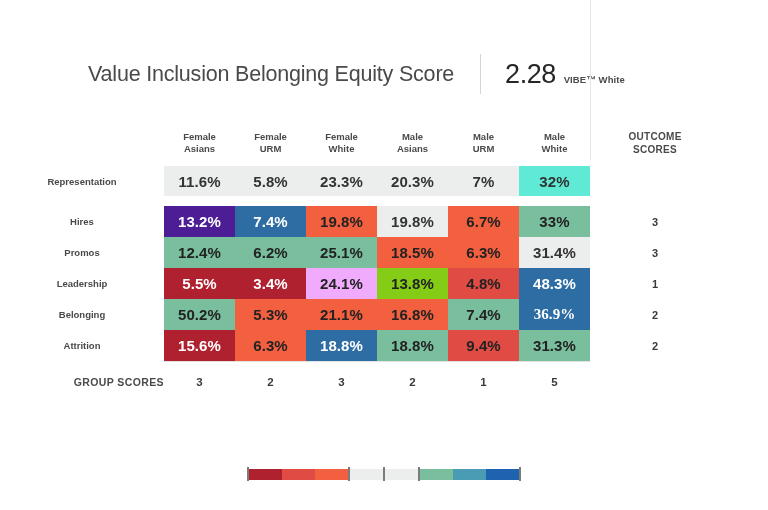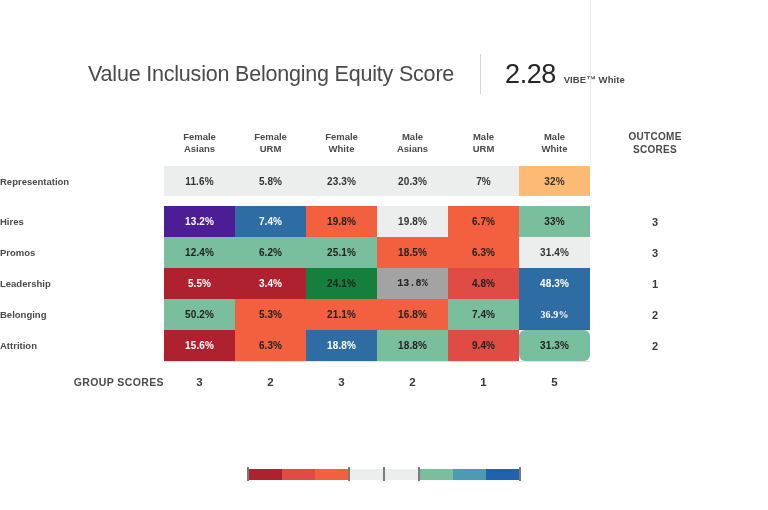--- a/index.html
+++ b/index.html
@@ -97,40 +97,40 @@
     font-weight: bold;
     color: #4a4a4a;
     letter-spacing: 0.3px;
     line-height: 13px;
     text-align: center;
     vertical-align: middle;
   }
 
   
   .rowlabel {
-    text-align: left;
+    text-align: center;
     padding-right: 16px;
     font-size: 9.5px;
     font-weight: bold;
     color: #4a4a4a;
     vertical-align: middle;
     white-space: nowrap;
   }
 
   
   .cellwrap {
     padding: 2px 2px;
     vertical-align: middle;
   }
   .cell {
     height: 31px;
     display: flex;
     align-items: center;
     justify-content: center;
-    font-size: 10px;
+    font-size: 15px;
     font-weight: bold;
     letter-spacing: 0.1px;
   }
   .r-rep .cell { height: 30px; }
   .rowspacer td { height: 10px; }
 
   .outcome {
     text-align: center;
     vertical-align: middle;
     font-size: 11px;
@@ -270,21 +270,21 @@
         <td class="cellwrap">
               <div class="cell" style="background: rgb(236, 237, 237); color: rgb(51, 51, 51);">23.3%</div>
             </td>
         <td class="cellwrap">
               <div class="cell" style="background: rgb(236, 237, 237); color: rgb(51, 51, 51);">20.3%</div>
             </td>
         <td class="cellwrap">
               <div class="cell" style="background: rgb(236, 237, 237); color: rgb(51, 51, 51);">7%</div>
             </td>
         <td class="cellwrap">
-              <div class="cell" style="background: #fdba74; color: rgb(51, 51, 51);">32%</div>
+              <div class="cell" style="background: #5eead4; color: rgb(51, 51, 51);">32%</div>
             </td>
         <td class="outcome"></td>
       </tr>
 
       <tr class="rowspacer">
             <td colspan="7"></td>
           </tr>
 
       <tr>
         <td class="rowlabel">Hires</td>
@@ -334,24 +334,24 @@
 
       <tr>
         <td class="rowlabel">Leadership</td>
         <td class="cellwrap">
               <div class="cell" style="background: rgb(176, 33, 48); color: rgb(255, 255, 255);">5.5%</div>
             </td>
         <td class="cellwrap">
               <div class="cell" style="background: rgb(176, 33, 48); color: rgb(255, 255, 255);">3.4%</div>
             </td>
         <td class="cellwrap">
-              <div class="cell" style="background: #15803d; color: rgb(34, 34, 34);">24.1%</div>
-            </td>
-        <td class="cellwrap">
-              <div class="cell" style="background: #a3a3a3; color: rgb(34, 34, 34); font-family: Liberation Mono, monospace;">13.8%</div>
+              <div class="cell" style="background: #f0abfc; color: rgb(34, 34, 34);">24.1%</div>
+            </td>
+        <td class="cellwrap">
+              <div class="cell" style="background: #84cc16; color: rgb(34, 34, 34);">13.8%</div>
             </td>
         <td class="cellwrap">
               <div class="cell" style="background: rgb(224, 75, 67); color: rgb(34, 34, 34);">4.8%</div>
             </td>
         <td class="cellwrap">
               <div class="cell" style="background: rgb(46, 109, 164); color: rgb(255, 255, 255);">48.3%</div>
             </td>
         <td class="outcome">1</td>
       </tr>
 
@@ -389,21 +389,21 @@
         <td class="cellwrap">
               <div class="cell" style="background: rgb(46, 109, 164); color: rgb(255, 255, 255);">18.8%</div>
             </td>
         <td class="cellwrap">
               <div class="cell" style="background: rgb(121, 191, 158); color: rgb(34, 34, 34);">18.8%</div>
             </td>
         <td class="cellwrap">
               <div class="cell" style="background: rgb(224, 75, 67); color: rgb(34, 34, 34);">9.4%</div>
             </td>
         <td class="cellwrap">
-              <div class="cell" style="background: rgb(121, 191, 158); color: rgb(34, 34, 34); border-radius: 6px;">31.3%</div>
+              <div class="cell" style="background: rgb(121, 191, 158); color: rgb(34, 34, 34);">31.3%</div>
             </td>
         <td class="outcome">2</td>
       </tr>
 
       <tr class="sep-row">
         <td></td>
         <td colspan="6">
               <div class="sep-line"></div>
             </td>
         <td></td>

